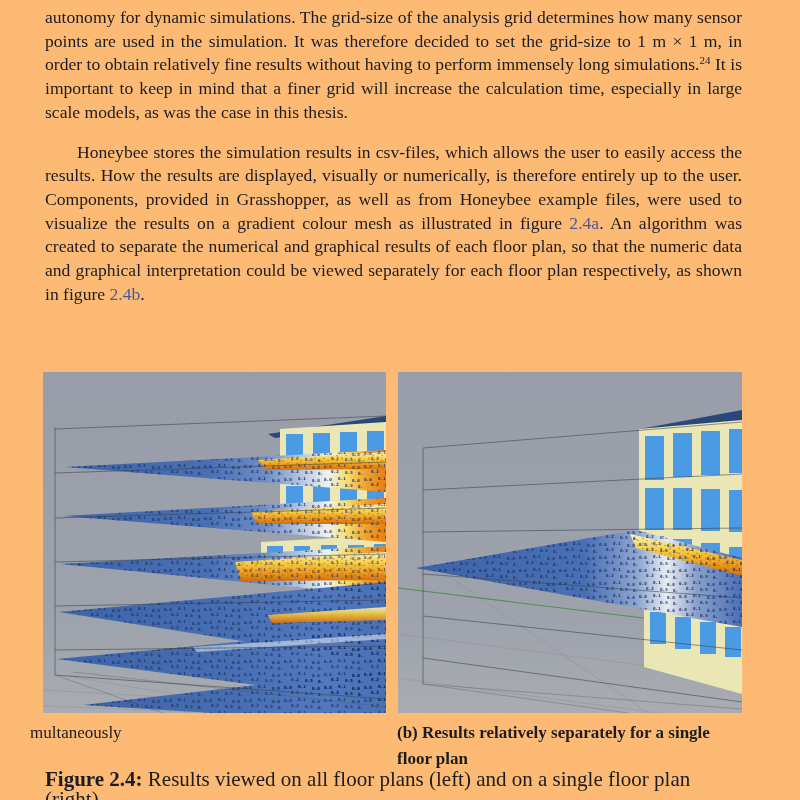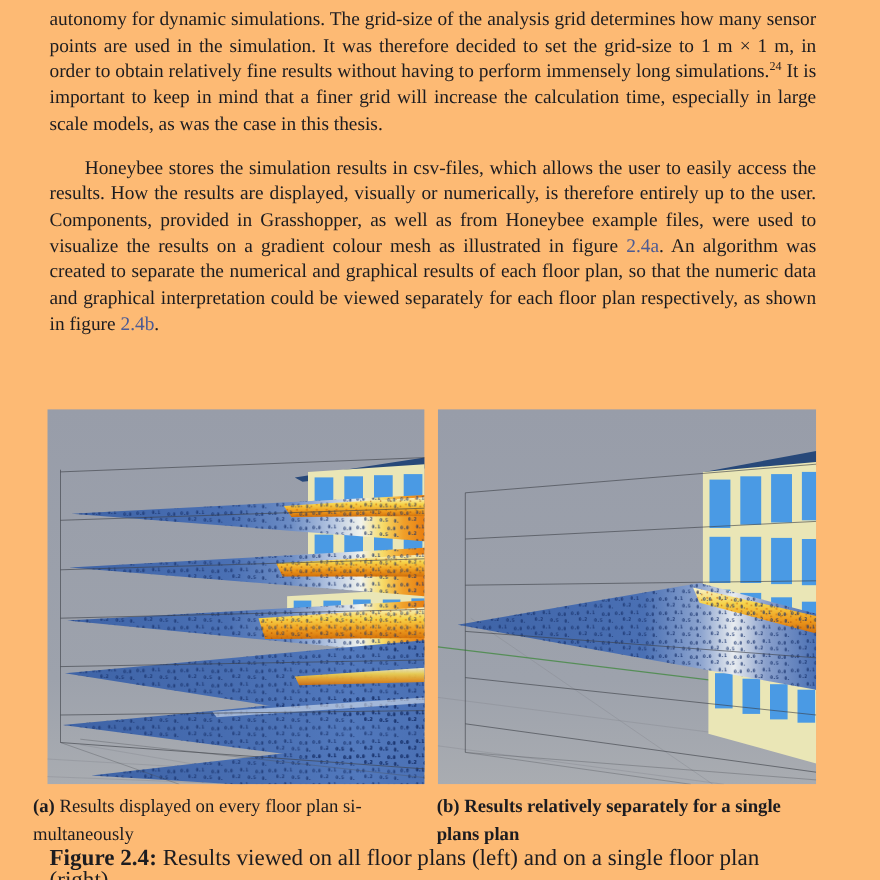--- a/index.html
+++ b/index.html
@@ -233,26 +233,25 @@
         <path class="wire" d="M25,244 L344,278"></path>
         <path class="wire" d="M25,286 L344,330"></path>
         <path class="wire2" d="M25,312 L230,341"></path>
         <path class="wire2" d="M25,312 L344,337"></path>
       </g>
     </svg>
   </div>
 
   <div class="subcaps">
     <div class="subcap a">
-      <div><span class="b">(a)</span> <span>Results displayed on every floor plan si-</span></div>
       <div>multaneously</div>
     </div>
     <div class="subcap b">
       <div><span class="b">(b)</span> <span>Results relatively separately for a single</span></div>
-      <div>plans plan</div>
+      <div>floor plan</div>
     </div>
   </div>
 
   <div class="figcap">
     <span class="b">Figure 2.4:</span><span> Results viewed on all floor plans (left) and on a single floor plan (right).</span>
   </div>
 
 </div>
 
 </body></html>

